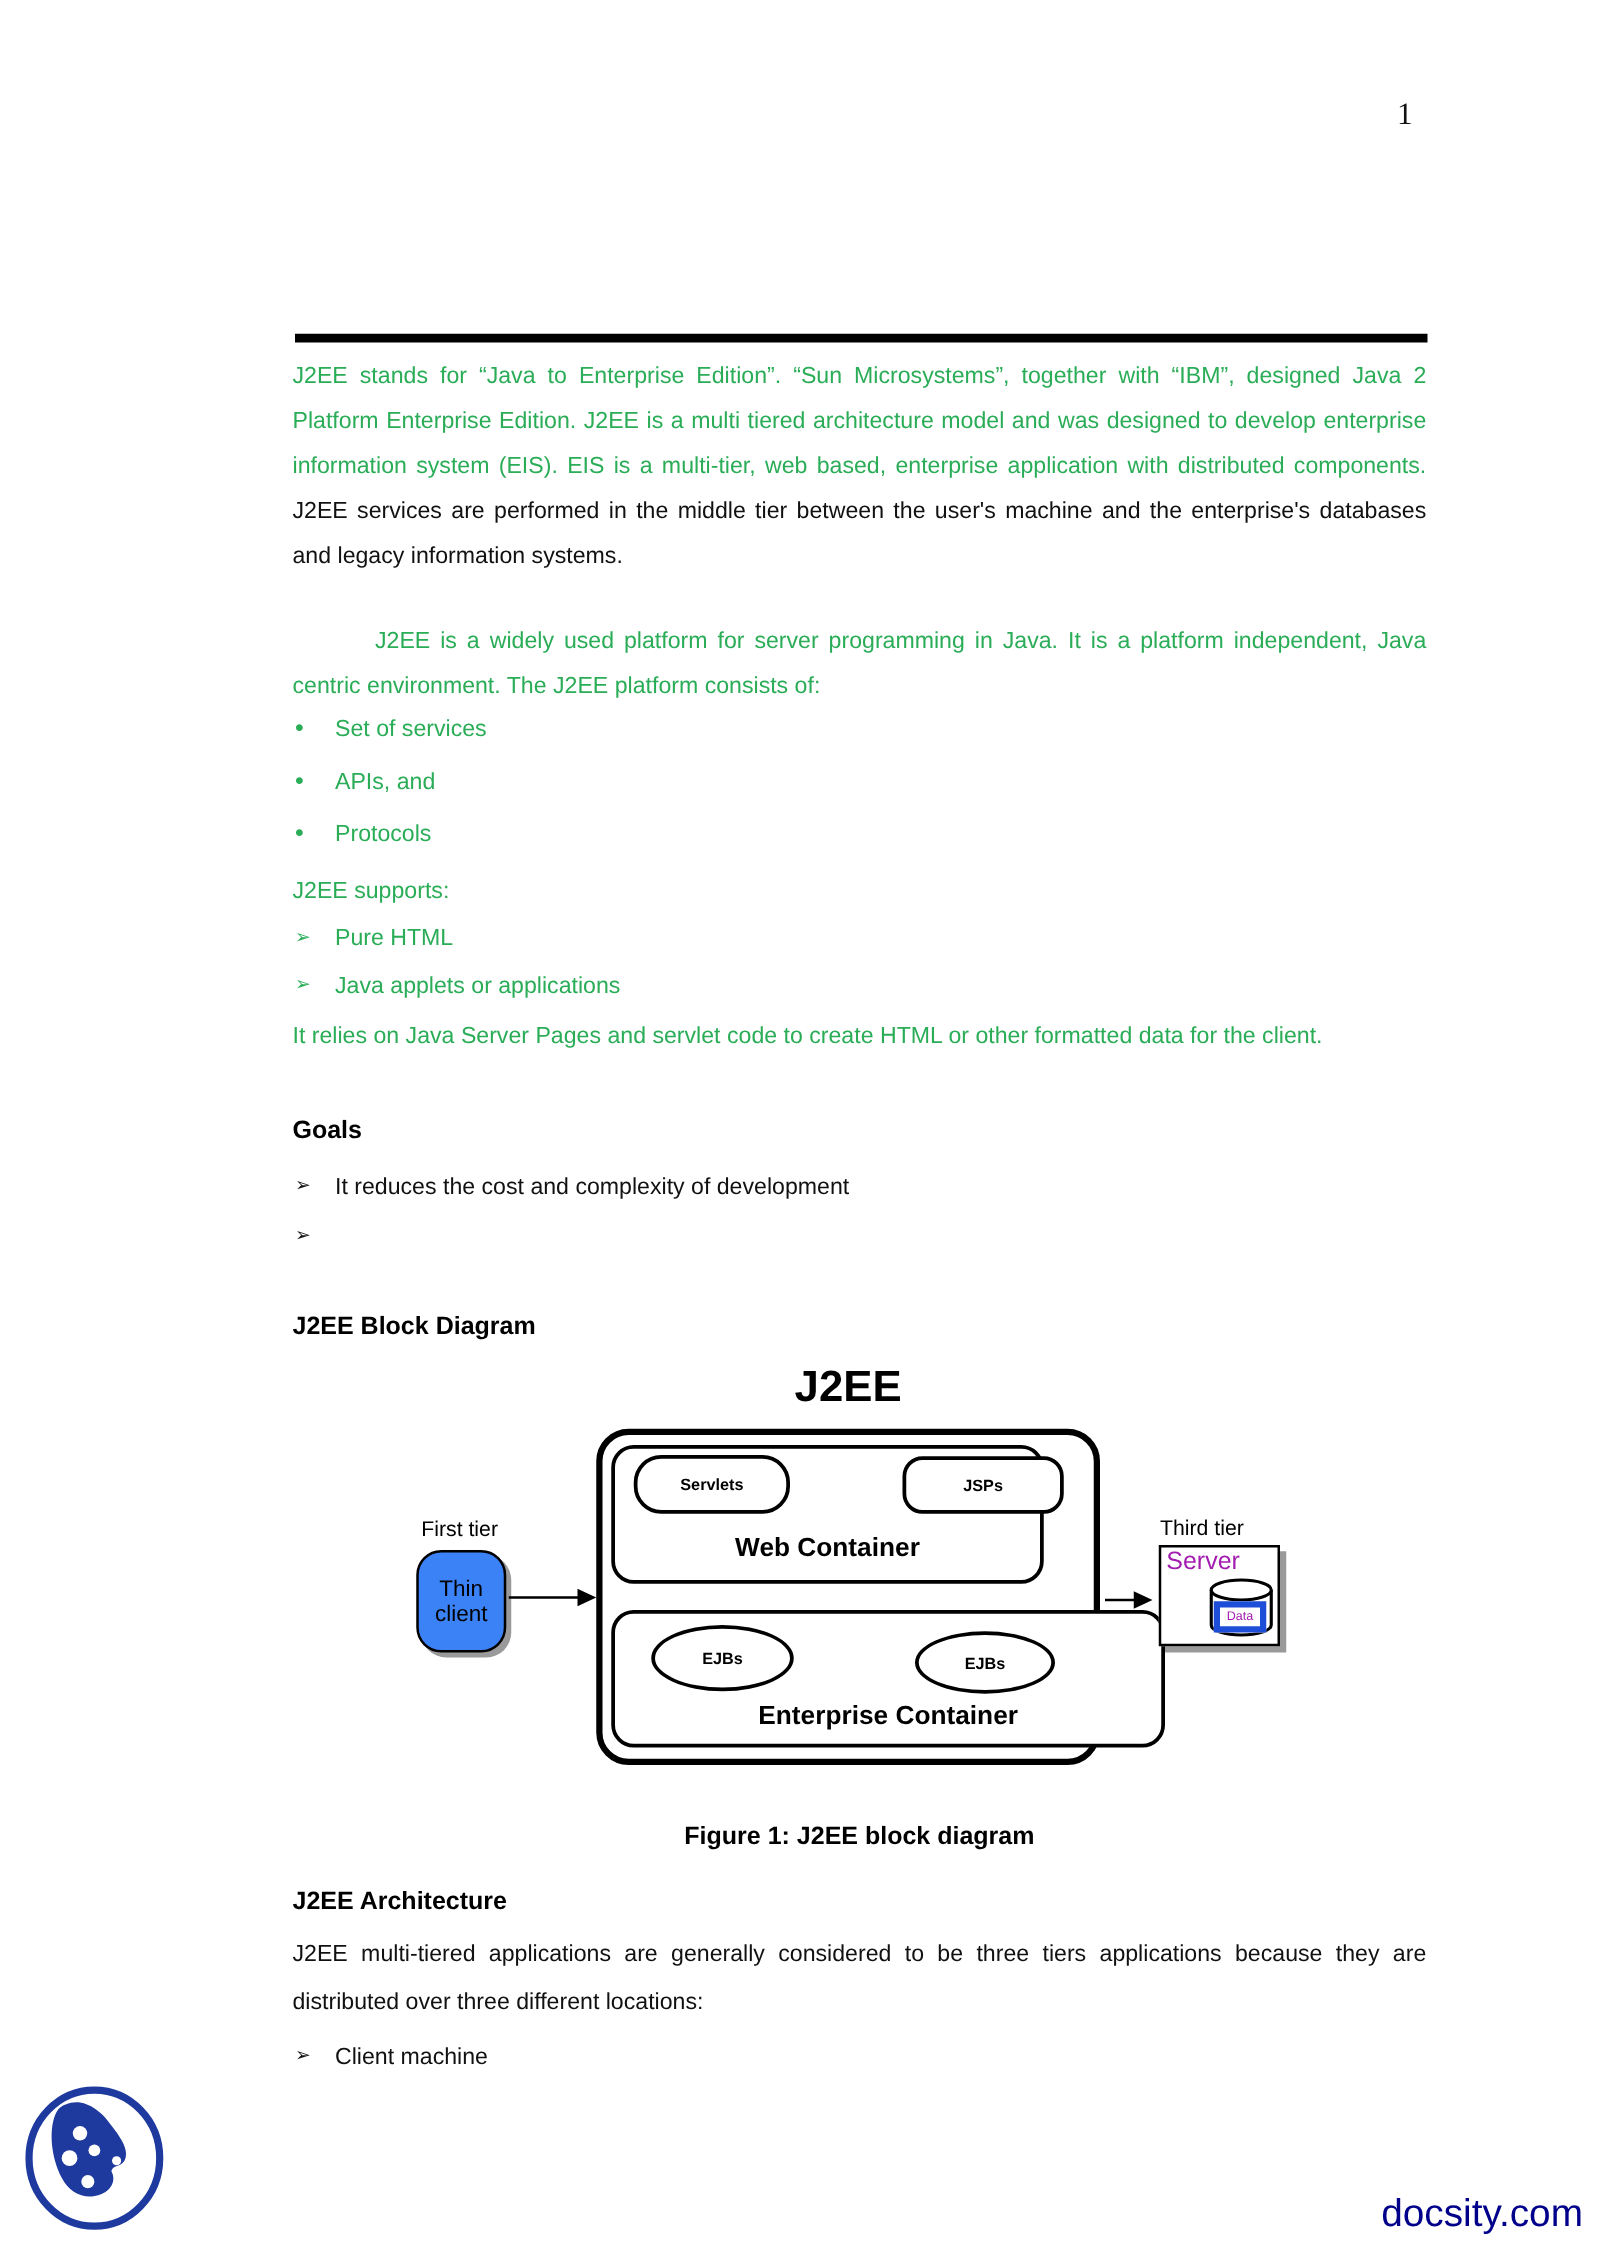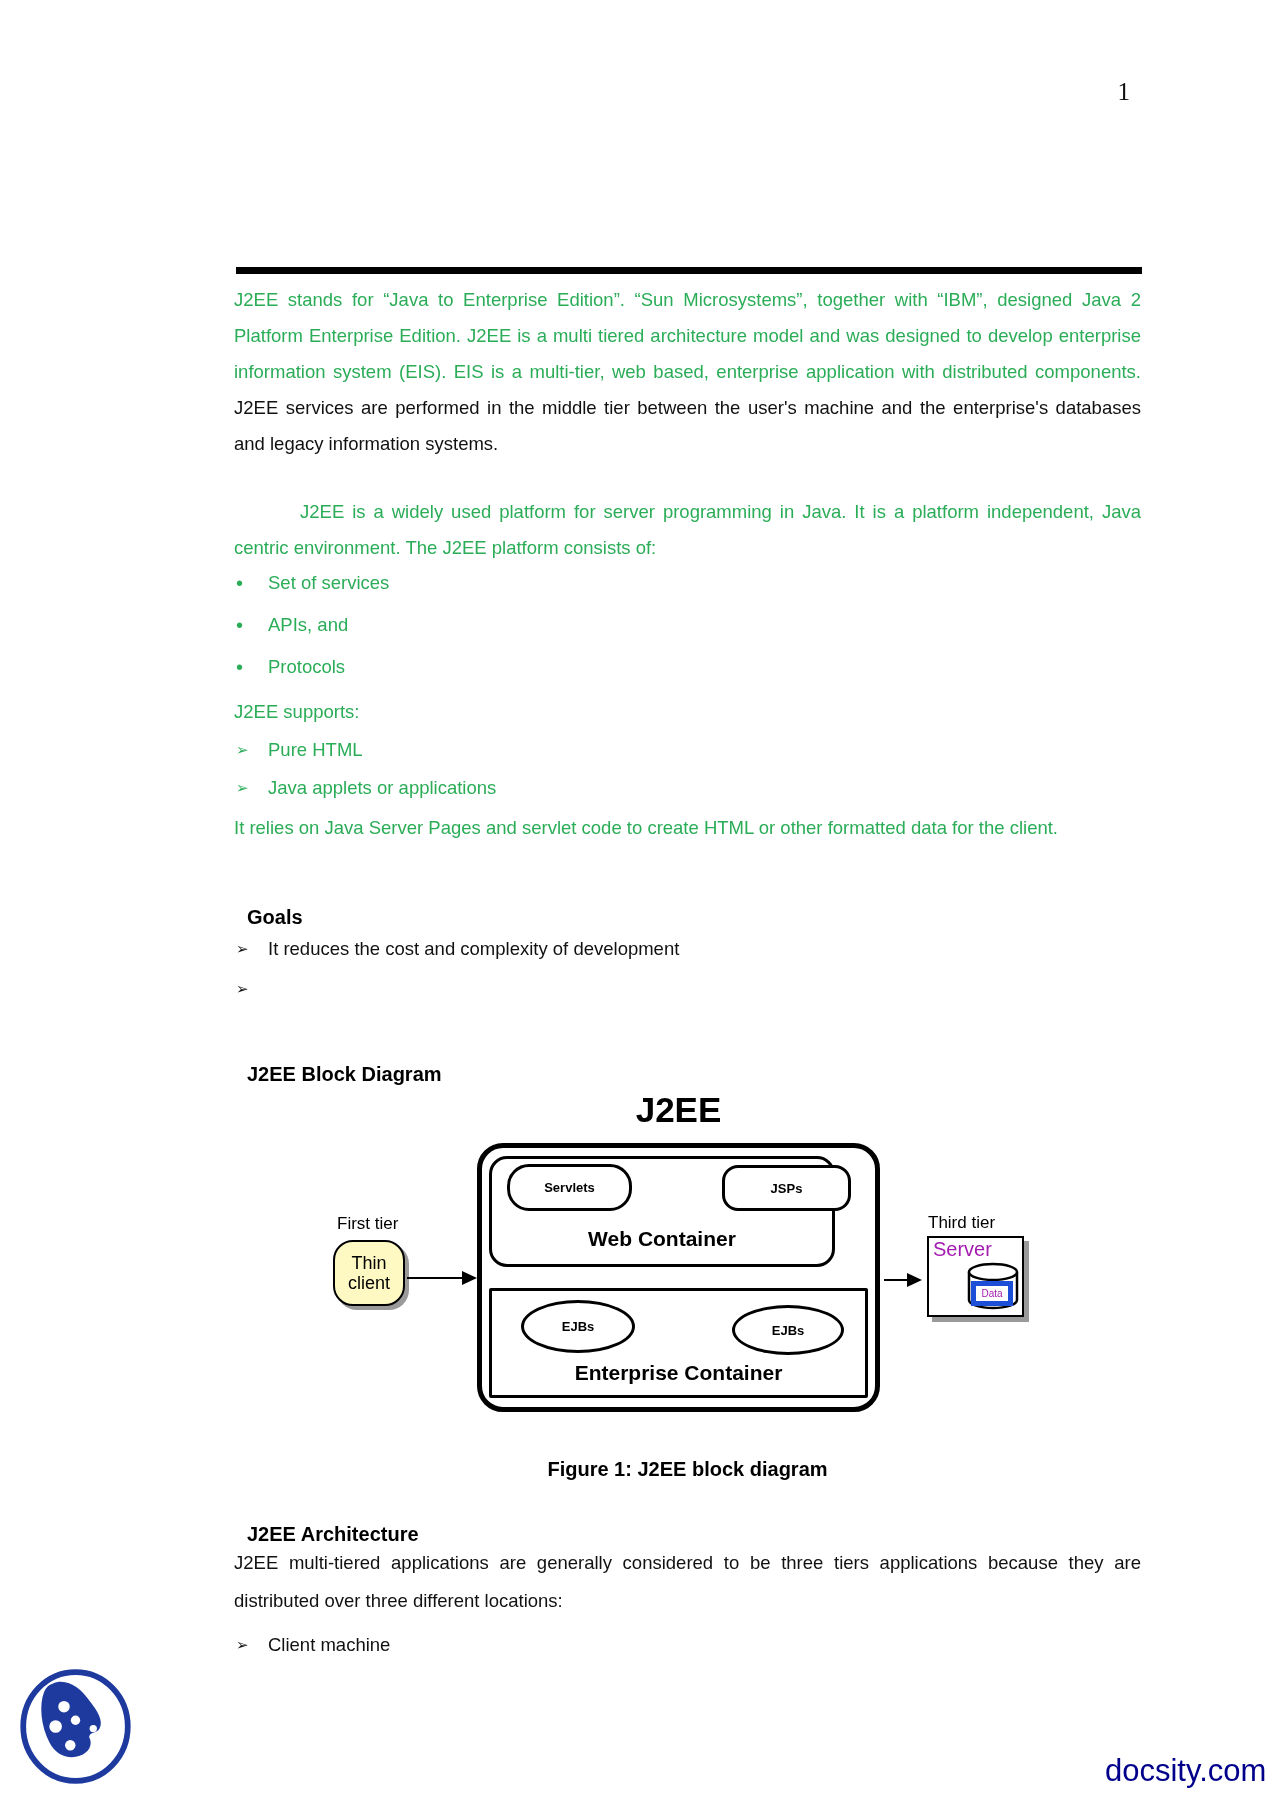--- a/index.html
+++ b/index.html
@@ -27,38 +27,38 @@
 
   .blist{position:absolute;left:0;width:907px;margin:0;padding:0;list-style:none;font-size:18.5px;}
   .blist li{position:relative;padding-left:34px;}
   .bullet{position:absolute;left:2px;top:0;}
   .dots li{line-height:42px;}
   .dots .bullet{font-size:20px;}
   .arrows li{line-height:38px;}
   .arrows .bullet{font-size:15px;}
   .goalrows li{line-height:40px;}
 
-  .h2{position:absolute;left:0;margin:13px;font-size:20px;font-weight:bold;color:#000;}
+  .h2{position:absolute;left:0;margin:0;font-size:20px;font-weight:bold;color:#000;}
   .caption{position:absolute;left:0;width:907px;text-align:center;font-weight:bold;font-size:20px;color:#000;}
 
   
   .dg-title{position:absolute;left:477px;top:1090px;width:403px;margin:0;text-align:center;font-size:35px;font-weight:bold;color:#000;}
   .dg-box{position:absolute;background:#fff;border:3px solid #000;box-sizing:border-box;}
   .dg-outer{left:477px;top:1143px;width:403px;height:269px;border-width:5px;border-radius:26px;}
   .dg-web{left:489px;top:1156px;width:346px;height:111px;border-radius:18px;}
-  .dg-ent{left:489px;top:1288px;width:379px;height:110px;border-radius:2px;text-decoration:underline;}
+  .dg-ent{left:489px;top:1288px;width:443px;height:110px;border-radius:18px;text-decoration:underline;}
   .dg-label{position:absolute;left:0;right:0;text-align:center;font-weight:bold;font-size:21px;color:#000;}
   .dg-small{display:flex;align-items:center;justify-content:center;font-weight:bold;font-size:13px;color:#000;}
   .dg-servlets{left:507px;top:1164px;width:125px;height:47px;border-radius:22px;}
   .dg-jsps{left:722px;top:1165px;width:129px;height:46px;border-radius:16px;}
   .dg-ejb1{left:521px;top:1300px;width:114px;height:53px;border-radius:50%;}
   .dg-ejb2{left:732px;top:1305px;width:112px;height:50px;border-radius:50%;}
 
   .tier-label{position:absolute;font-size:17px;color:#000;}
-  .thin-client{position:absolute;left:333px;top:1240px;width:72px;height:66px;background:#fef9c3;
+  .thin-client{position:absolute;left:333px;top:1240px;width:72px;height:82px;background:#3b82f6;
     border:2px solid #000;border-radius:20px;box-shadow:4px 4px 0 #9a9a9a;box-sizing:border-box;
     display:flex;align-items:center;justify-content:center;text-align:center;font-size:18px;line-height:20px;color:#000;}
   .server-box{position:absolute;left:927px;top:1236px;width:97px;height:81px;background:#fff;
     border:2px solid #000;box-shadow:5px 5px 0 #9a9a9a;box-sizing:border-box;color:#a21caf;}
   .server-label{position:absolute;left:4px;top:0;font-size:20px;}
   .cyl{position:absolute;right:2px;top:24px;width:54px;height:50px;}
   .data-box{position:absolute;right:9px;top:43px;width:42px;height:25px;background:#fff;border:5px solid #1d4ed8;
     box-sizing:border-box;display:flex;align-items:center;justify-content:center;font-size:10px;}
 
   .arrow-line{position:absolute;height:0;border-top:2px solid #000;}

